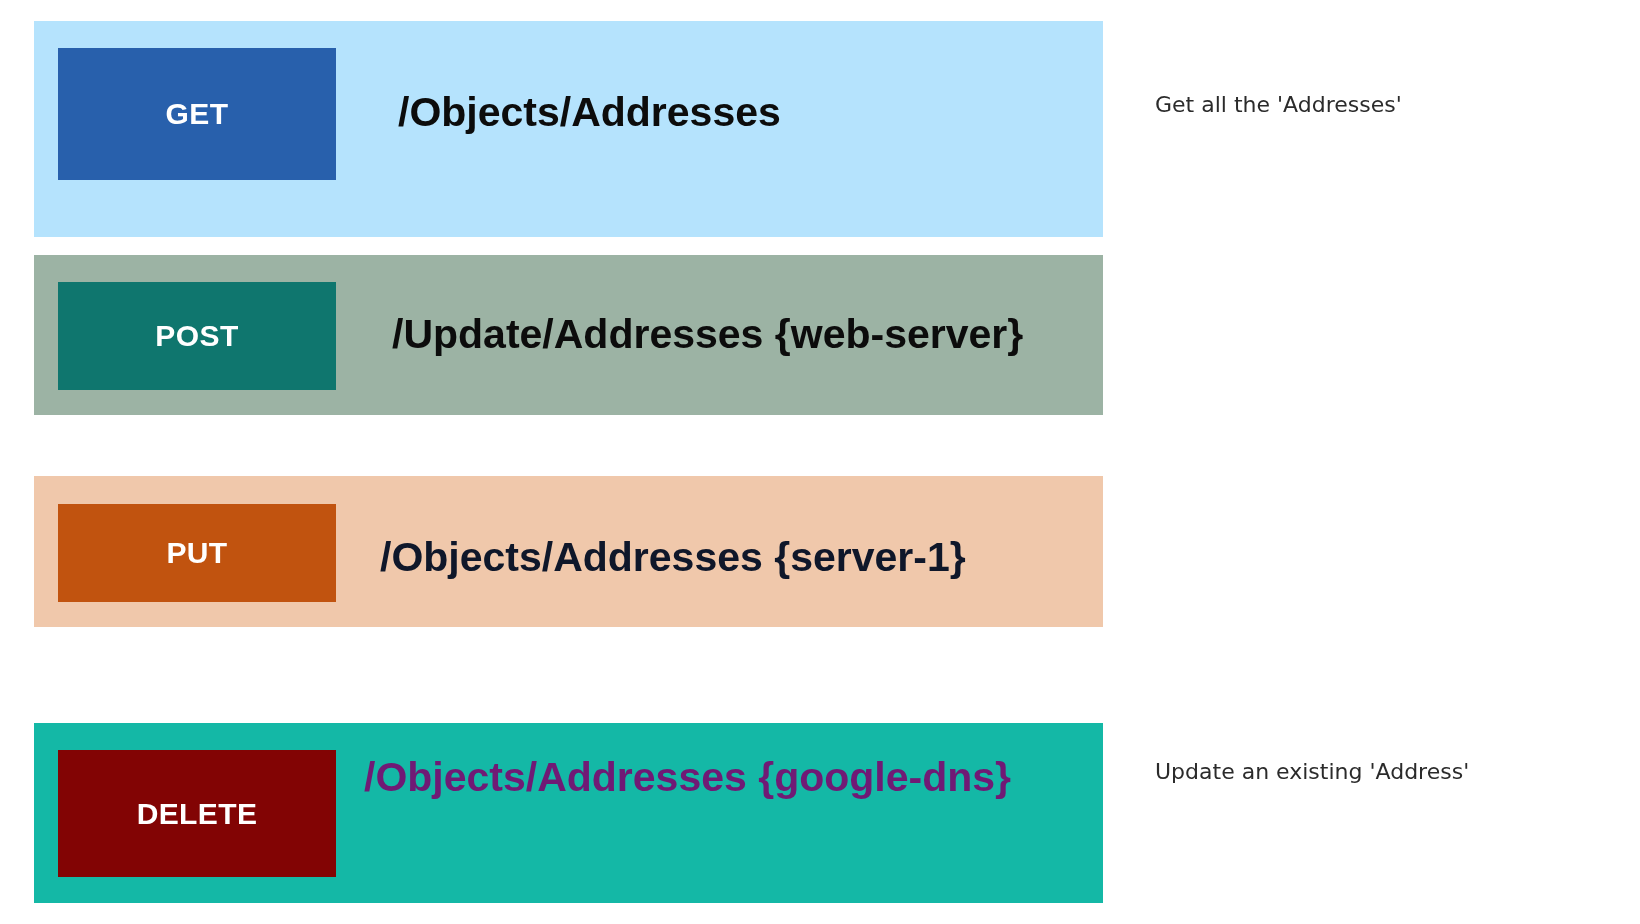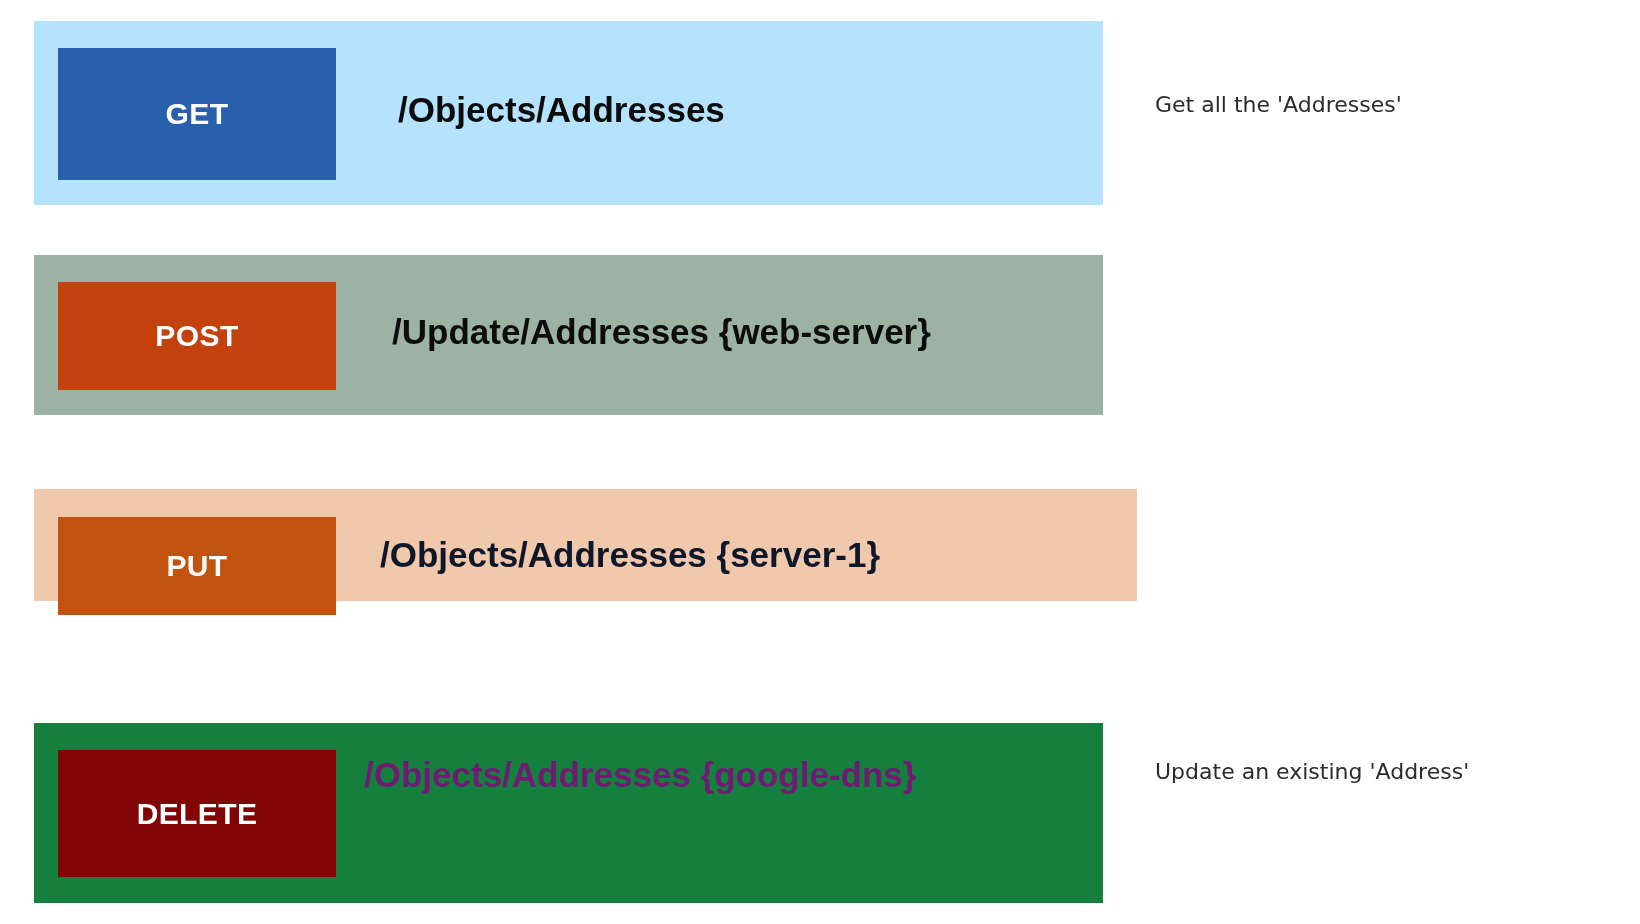--- a/index.html
+++ b/index.html
@@ -50,44 +50,44 @@
     line-height: 1;
     white-space: nowrap;
   }
 
   
   .method-path {
     position: absolute;
     color: #0c0c0c;
     font-family: "Liberation Sans", sans-serif;
     font-weight: bold;
-    font-size: 35px;
+    font-size: 41px;
     line-height: 1;
     white-space: nowrap;
   }
 
   
   .method-description {
     position: absolute;
     left: 1143px;
     color: #2b2b2b;
     font-family: "DejaVu Sans", sans-serif;
     font-weight: normal;
     font-size: 22px;
     line-height: 1;
     white-space: nowrap;
     margin-left: 12px;
   }
 
   
-  .row-get      { top: 21px;  height: 184px; }
+  .row-get      { top: 21px;  height: 216px; }
   .row-get      .method-badge { top: 27px; height: 132px; }
   .row-post     { top: 255px; height: 160px; }
   .row-post     .method-badge { top: 27px; height: 108px; }
-  .row-put      { top: 489px; height: 112px; padding-left: 34px; }
+  .row-put      { top: 476px; height: 151px; }
   .row-put      .method-badge { top: 28px; height:  98px; }
   .row-delete   { top: 723px; height: 180px; }
   .row-delete   .method-badge { top: 27px; height: 127px; }
 
   .path-get     { left: 398px; top: 92px;  }
   .path-post    { left: 392px; top: 314px; }
   .path-put     { left: 380px; top: 537px; }
   .path-delete  { left: 364px; top: 757px; }
 
   .desc-get     { top: 94px;  }
@@ -102,34 +102,34 @@
 
   <div class="method-row row-get" style="background-color: rgb(181, 227, 253);">
     <div class="method-badge" style="background-color: rgb(40, 96, 172);">
       <span class="method-badge-label" style="color: rgb(255, 255, 255);">GET</span>
     </div>
   </div>
   <div class="method-path path-get" style="color: rgb(12, 12, 12);">/Objects/Addresses</div>
   <div class="method-description desc-get" style="color: rgb(43, 43, 43);">Get all the 'Addresses'</div>
 
   <div class="method-row row-post" style="background-color: rgb(156, 179, 164);">
-    <div class="method-badge" style="background-color: #c2410c;">
+    <div class="method-badge" style="background-color: #0f766e;">
       <span class="method-badge-label" style="color: rgb(255, 255, 255);">POST</span>
     </div>
   </div>
   <div class="method-path path-post" style="color: rgb(12, 12, 12);">/Update/Addresses {web-server}</div>
 
   <div class="method-row row-put" style="background-color: rgb(240, 200, 171);">
     <div class="method-badge" style="background-color: rgb(193, 83, 15);">
       <span class="method-badge-label" style="color: rgb(255, 255, 255);">PUT</span>
     </div>
   </div>
   <div class="method-path path-put" style="color: #0f172a;">/Objects/Addresses {server-1}</div>
 
-  <div class="method-row row-delete" style="background-color: #15803d;">
+  <div class="method-row row-delete" style="background-color: #14b8a6;">
     <div class="method-badge" style="background-color: rgb(130, 4, 4);">
       <span class="method-badge-label" style="color: rgb(255, 255, 255);">DELETE</span>
     </div>
   </div>
   <div class="method-path path-delete" style="color: #701a75;">/Objects/Addresses {google-dns}</div>
   <div class="method-description desc-delete" style="color: rgb(43, 43, 43);">Update an existing 'Address'</div>
 
 </div>
 
 </body></html>

